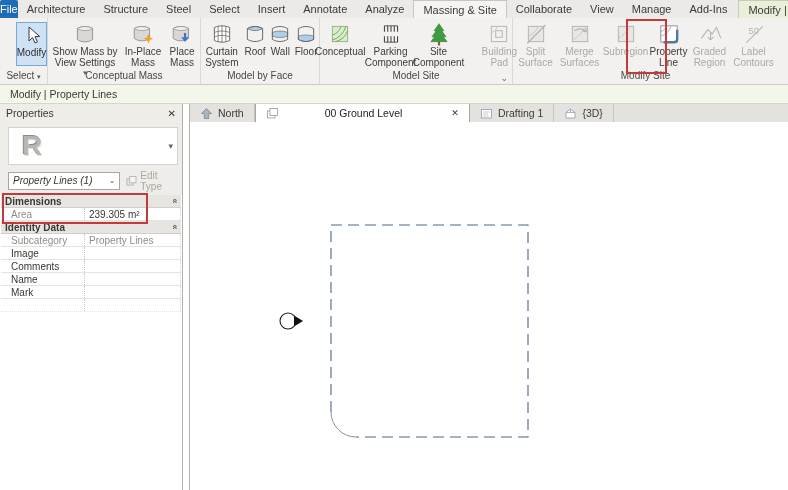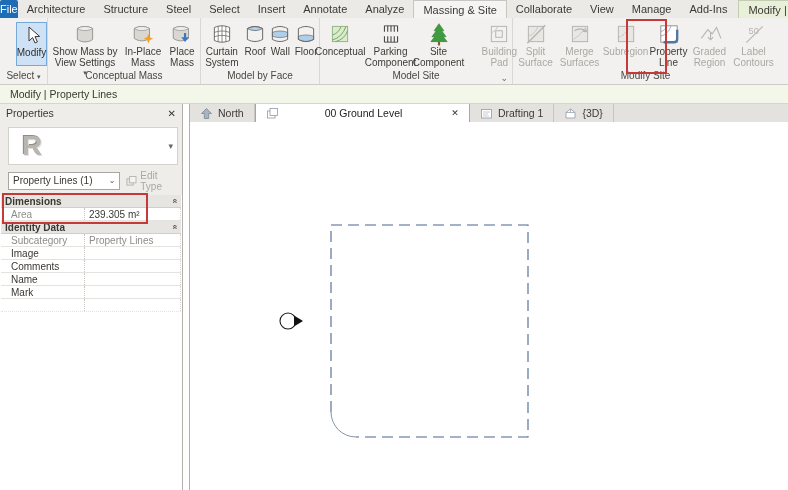--- a/index.html
+++ b/index.html
@@ -57,21 +57,21 @@
   .close-x::after { content:"✕"; }
   .type-box { position:absolute; left:8px; top:23px; width:170px; height:38px; background:#fff;
               border:1px solid #d5d2cd; display:flex; align-items:center; }
   .r-logo { width:46px; height:34px; display:flex; align-items:center; justify-content:center;
             font-size:28px; font-weight:bold; color:#b9b6b1; text-shadow:1px 1px 0 #e4e2df, -1px -1px 0 #8f8c88; }
   .type-caret { position:absolute; right:4px; top:13px; font-size:9px; color:#6a6660; }
   .type-caret::after { content:"▾"; }
   .combo-row { position:absolute; left:8px; top:67px; width:170px; height:19px; display:flex; align-items:center; }
   .type-combo { width:122px; height:18px; background:#fff; border:1px solid #a9a6a1; display:flex;
                 align-items:center; padding:0 4px; }
-  .type-combo .cval { flex:1; white-space:nowrap; overflow:hidden; }
+  .type-combo .cval { flex:1; white-space:nowrap; overflow:hidden;font-style:italic; }
   .combo-caret { font-size:8px; color:#5a5753; }
   .combo-caret::after { content:"⌄"; }
   .edit-type { margin-left:6px; display:flex; align-items:center; gap:3px; color:#aba8a3; }
   .pgrid { position:absolute; left:1px; top:91px; width:180px; }
   .pgh { height:13px; background:#e7e5e2; border-bottom:1px solid #d2cfca; display:flex; align-items:center;
          padding:0 4px; font-weight:bold; color:#3a3733; }
   .pgh .ghlabel { flex:1; }
   .collapse-icon { display:inline-block; transform:rotate(90deg); font-size:9px; color:#5a5753; }
   .collapse-icon::after { content:"«"; }
   .prow { height:13px; display:flex; background:#fff; border-bottom:1px solid #e5e3e0; }

